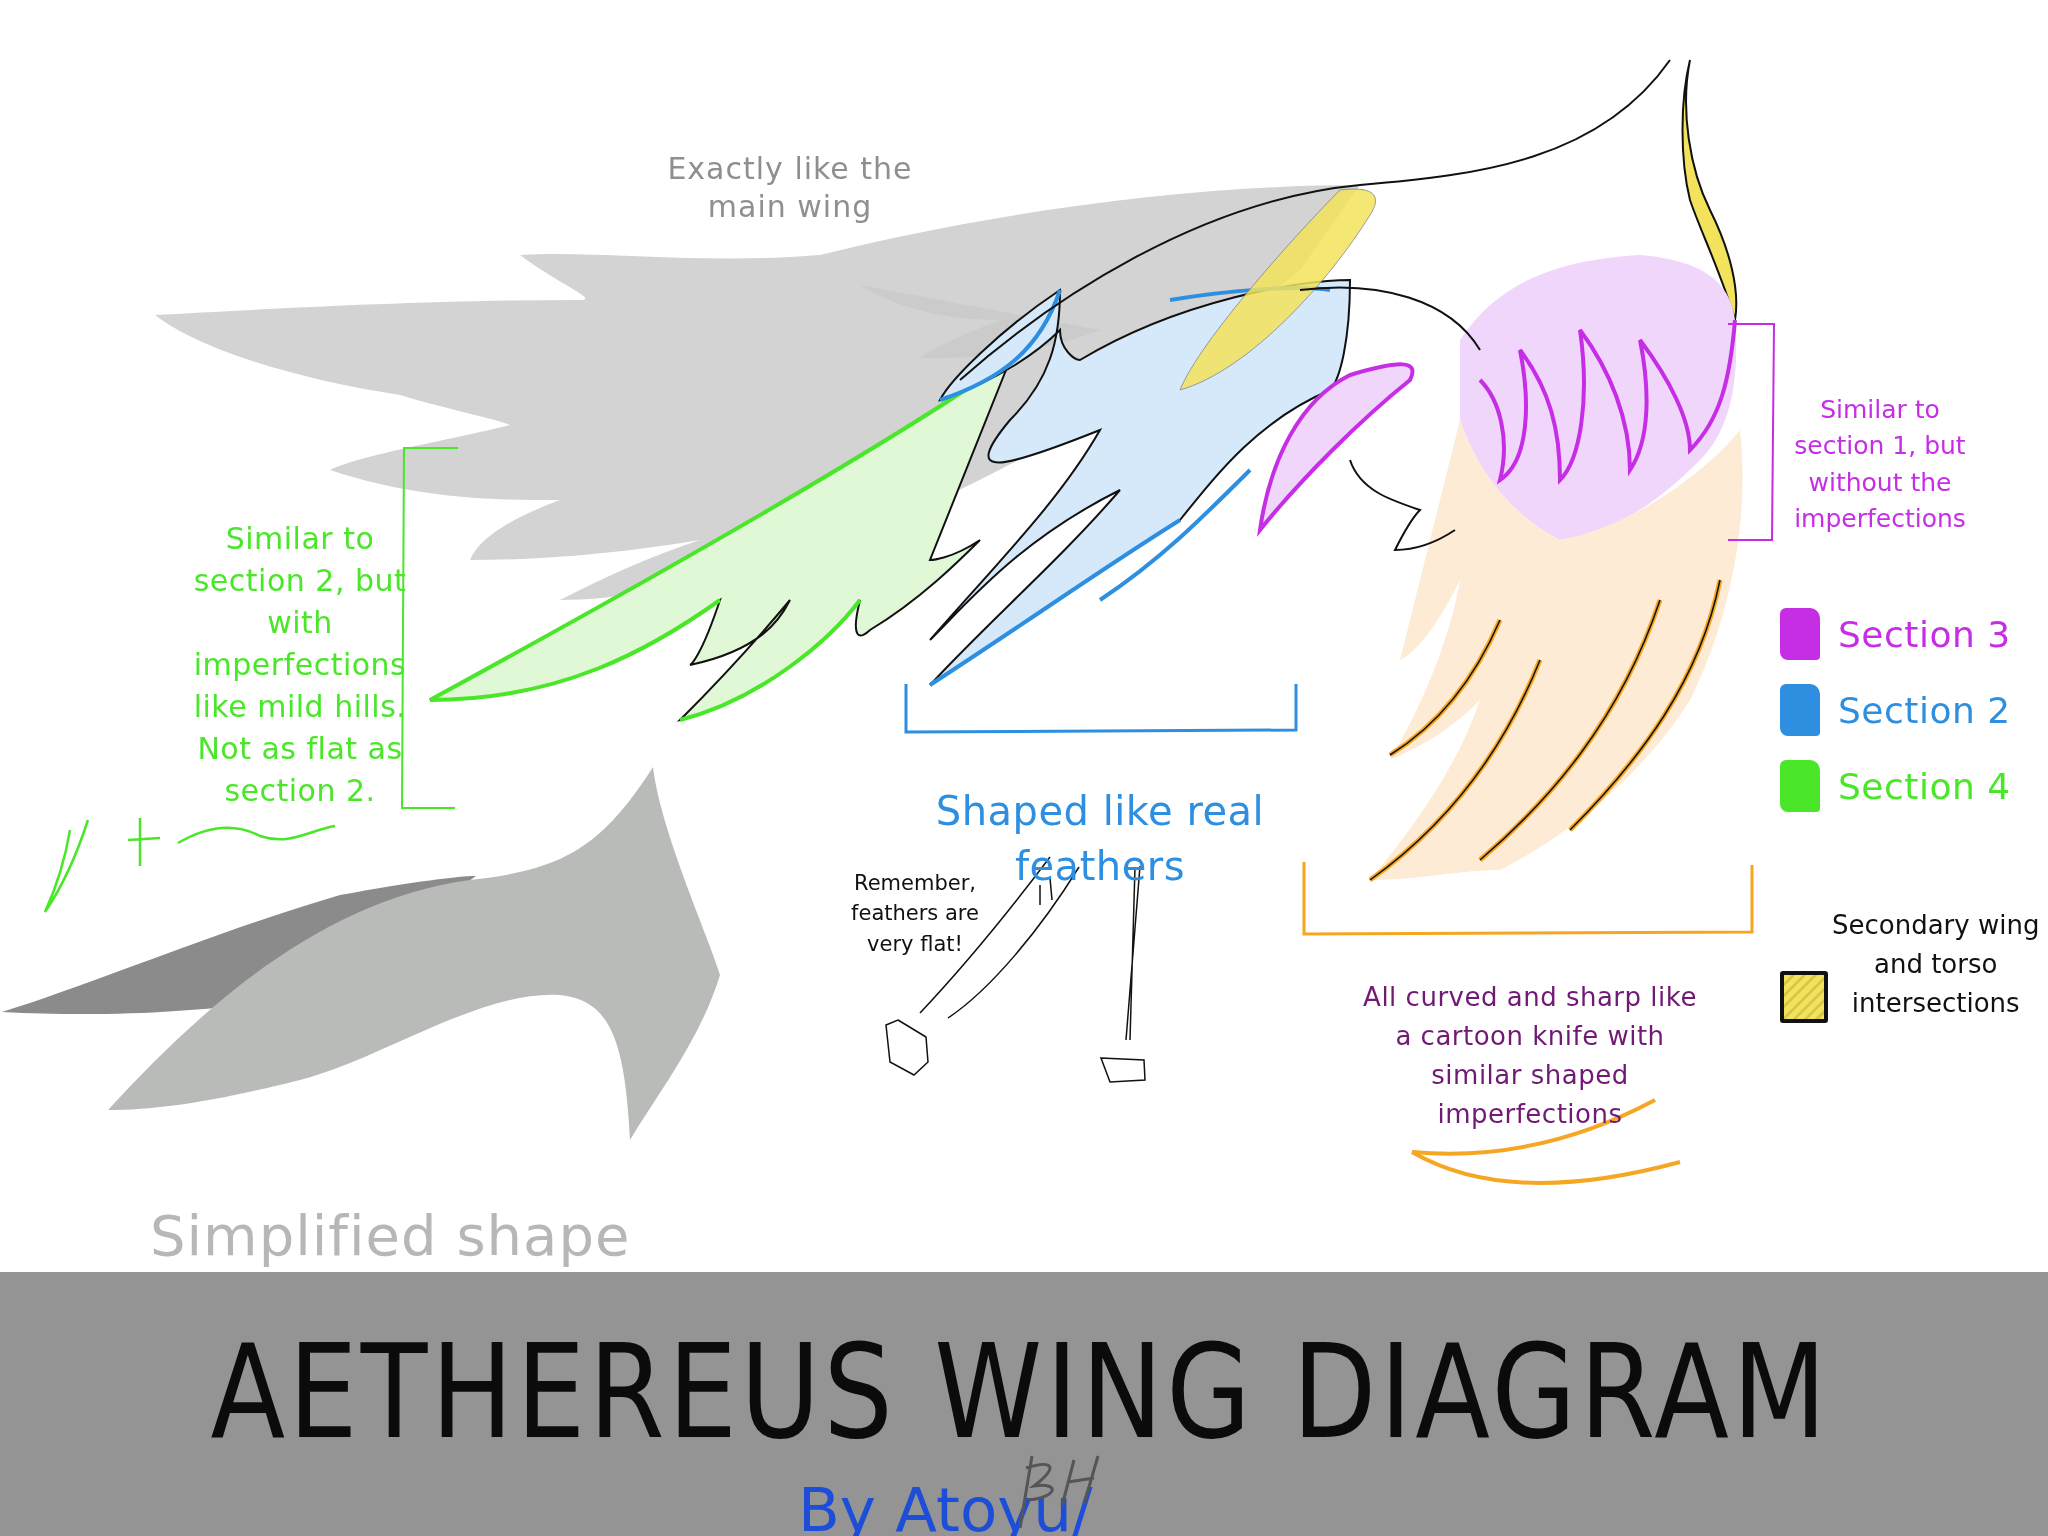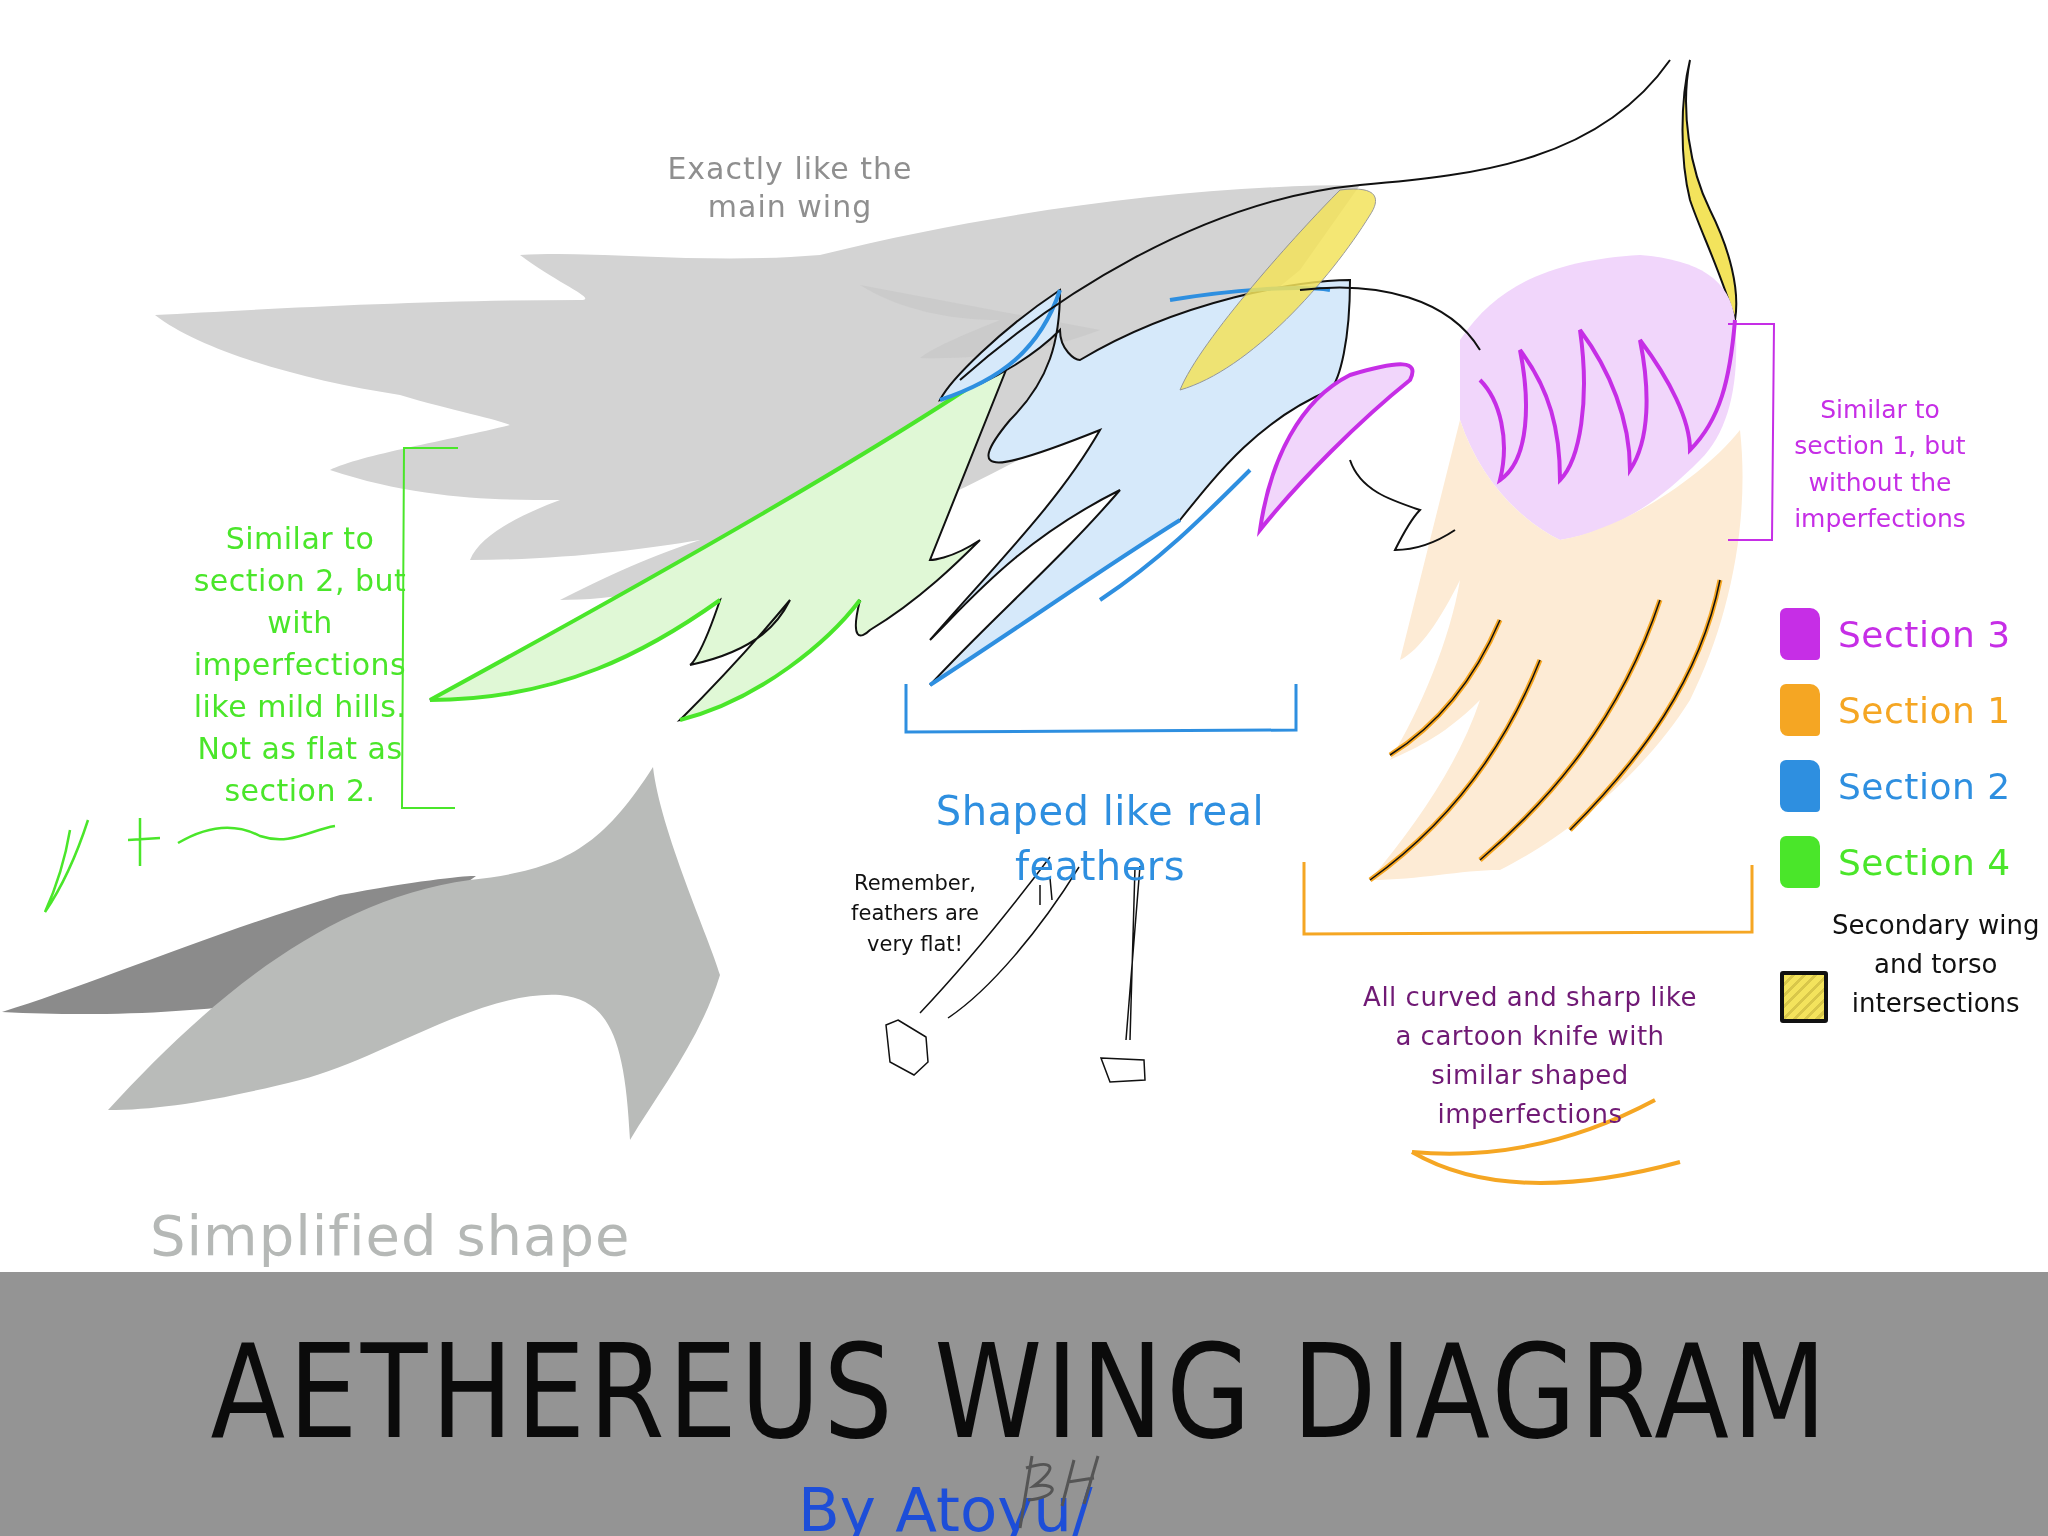--- a/index.html
+++ b/index.html
@@ -140,24 +140,20 @@
 similar shaped
 imperfections</div>
 <div class="label lbl-simplified">Simplified shape</div>
 
 <div class="legend">
   <div class="legend-row">
     <span class="swatch" style="background:#c62ee6"></span>
     <span class="legend-text" style="color:#c62ee6">Section 3</span>
   </div>
   <div class="legend-row">
-    <span class="swatch" style="background:#f5a623"></span>
-    <span class="legend-text" style="color:#f5a623">Section 1</span>
-  </div>
-  <div class="legend-row">
     <span class="swatch" style="background:#2e8fe0"></span>
     <span class="legend-text" style="color:#2e8fe0">Section 2</span>
   </div>
   <div class="legend-row">
     <span class="swatch" style="background:#4ae62a"></span>
     <span class="legend-text" style="color:#4ae62a">Section 4</span>
   </div>
   <div class="legend-row sec">
     <span class="swatch-sec"></span>
     <span class="legend-sec-text" style="white-space:pre-line">Secondary wing

